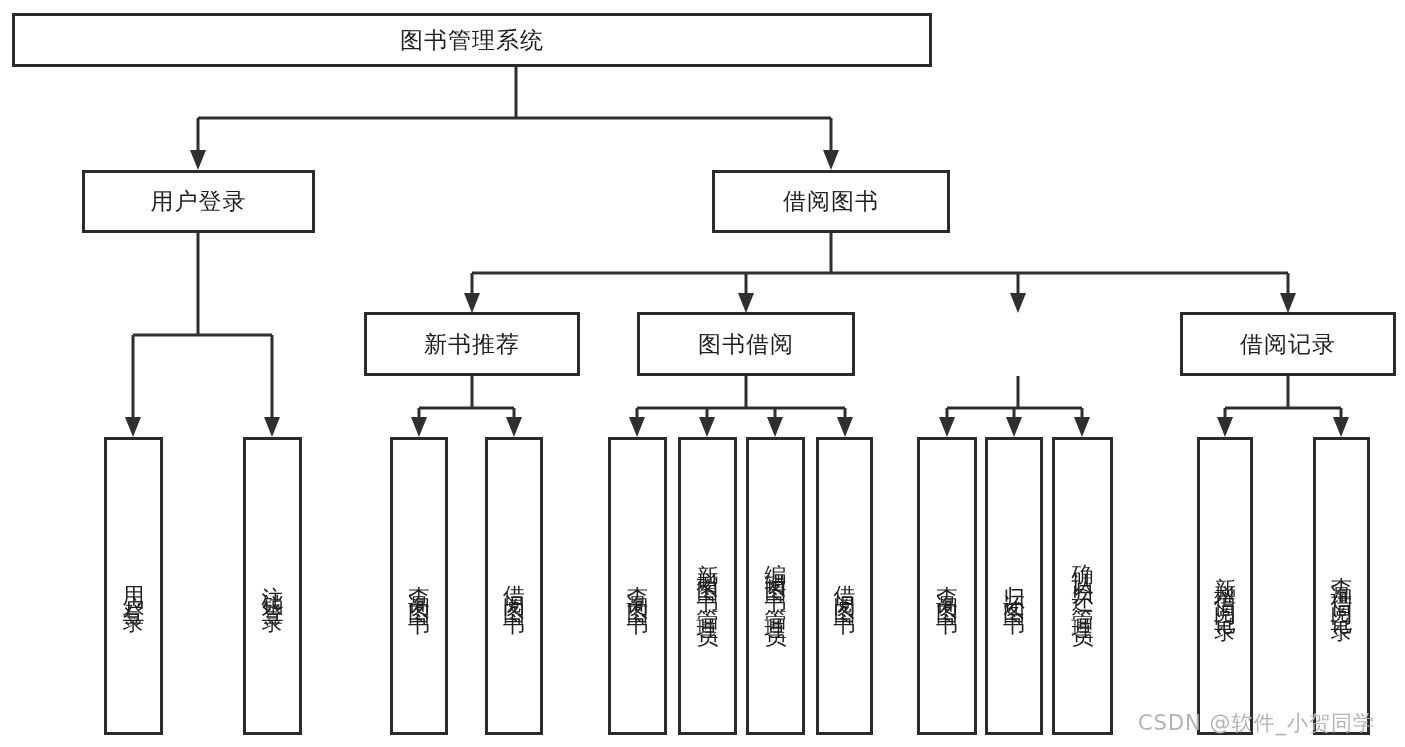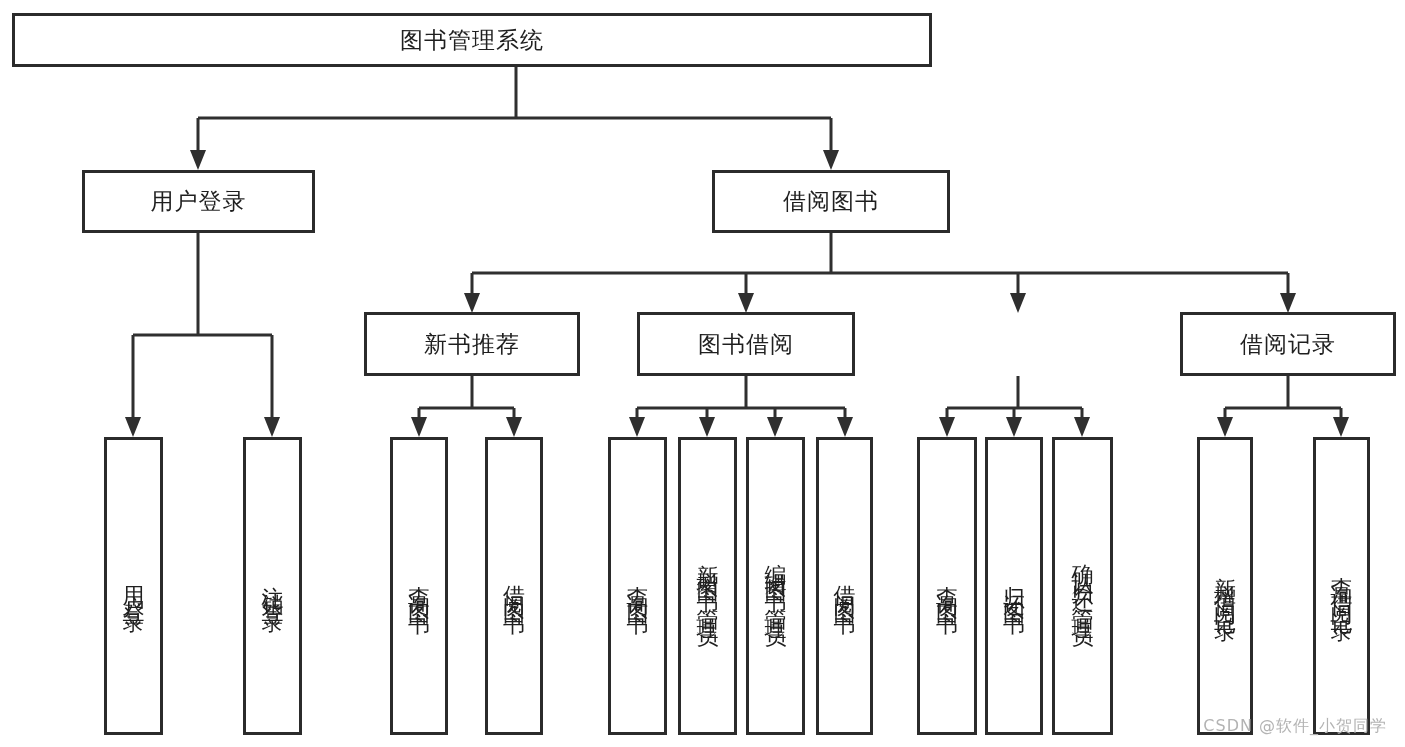--- a/index.html
+++ b/index.html
@@ -14,22 +14,22 @@
     border:3px solid var(--border);
     display:flex;align-items:center;justify-content:center;
     color:var(--text);
   }
   .hbox span{font-size:23px;letter-spacing:1px;white-space:nowrap;}
   .vbox span{
     writing-mode:vertical-rl;text-orientation:mixed;
     font-size:22px;line-height:1;letter-spacing:9px;white-space:nowrap;
   }
   .watermark{
-    position:absolute;right:18px;bottom:10px;
-    color:var(--wm);font-size:16px;letter-spacing:1px;white-space:nowrap;margin-left:36px;
+    position:absolute;right:30px;bottom:10px;
+    color:var(--wm);font-size:21px;letter-spacing:1px;white-space:nowrap;margin-left:36px;
   }
 </style>
 </head>
 <body>
 
 <div class="canvas">
 
   <svg class="wires" viewBox="0 0 1405 747">
     <g stroke="#2f2f2f" stroke-width="3" fill="none">
 

